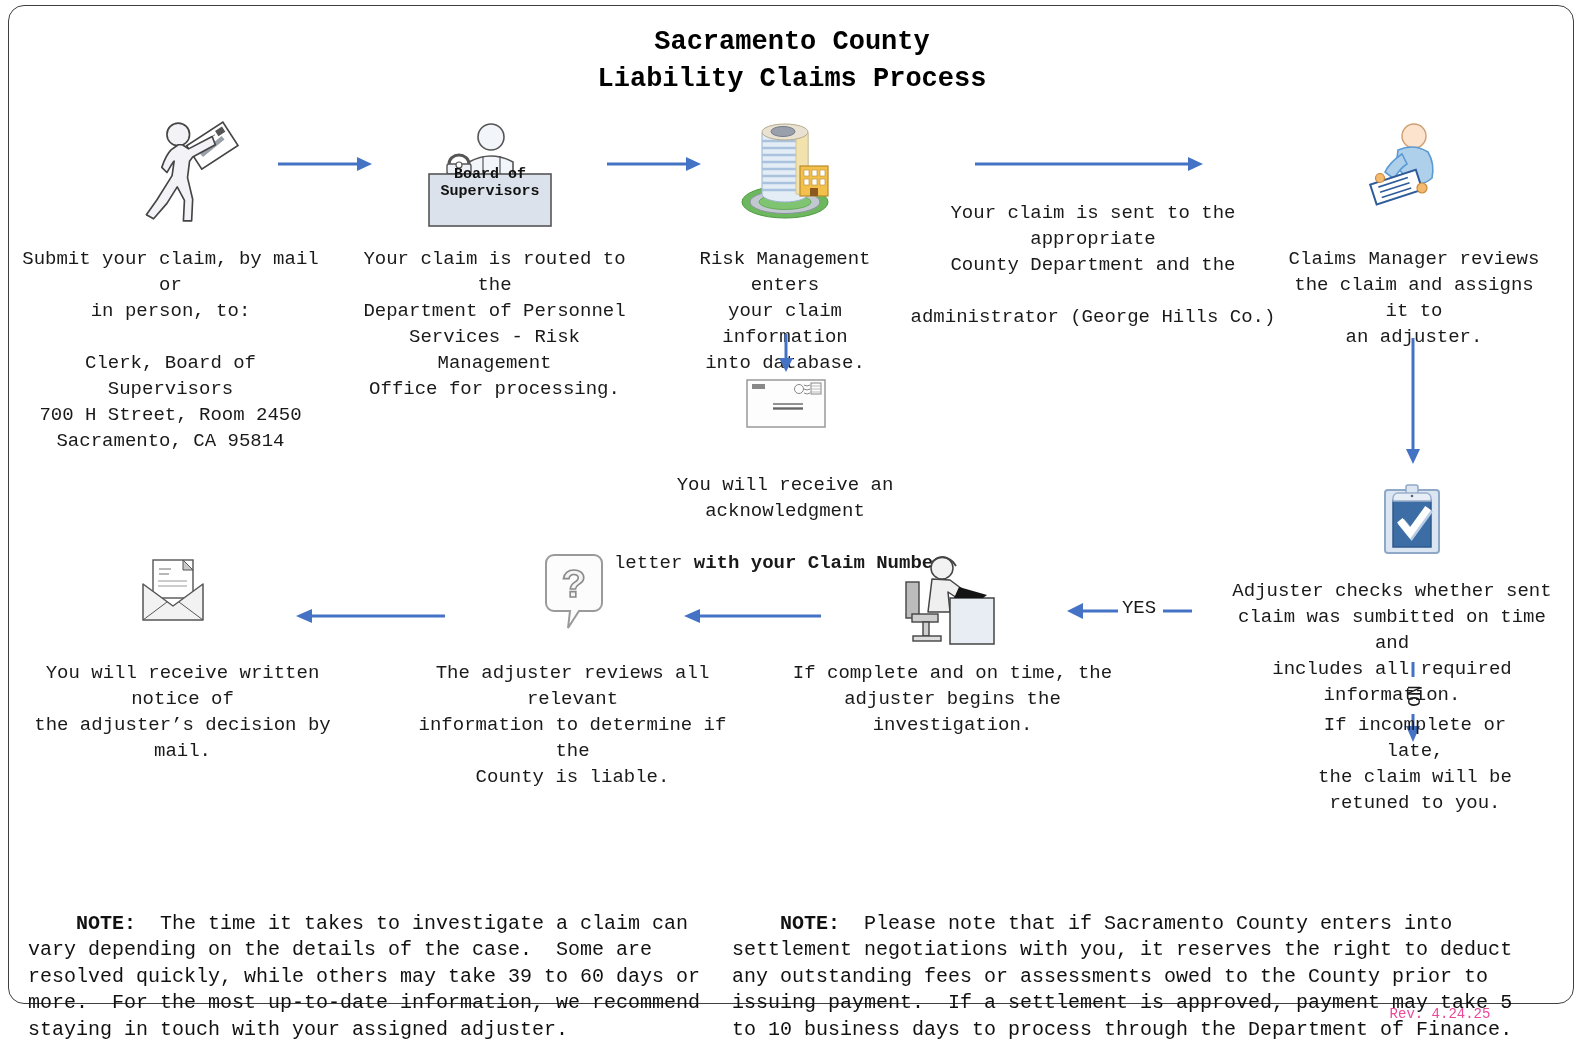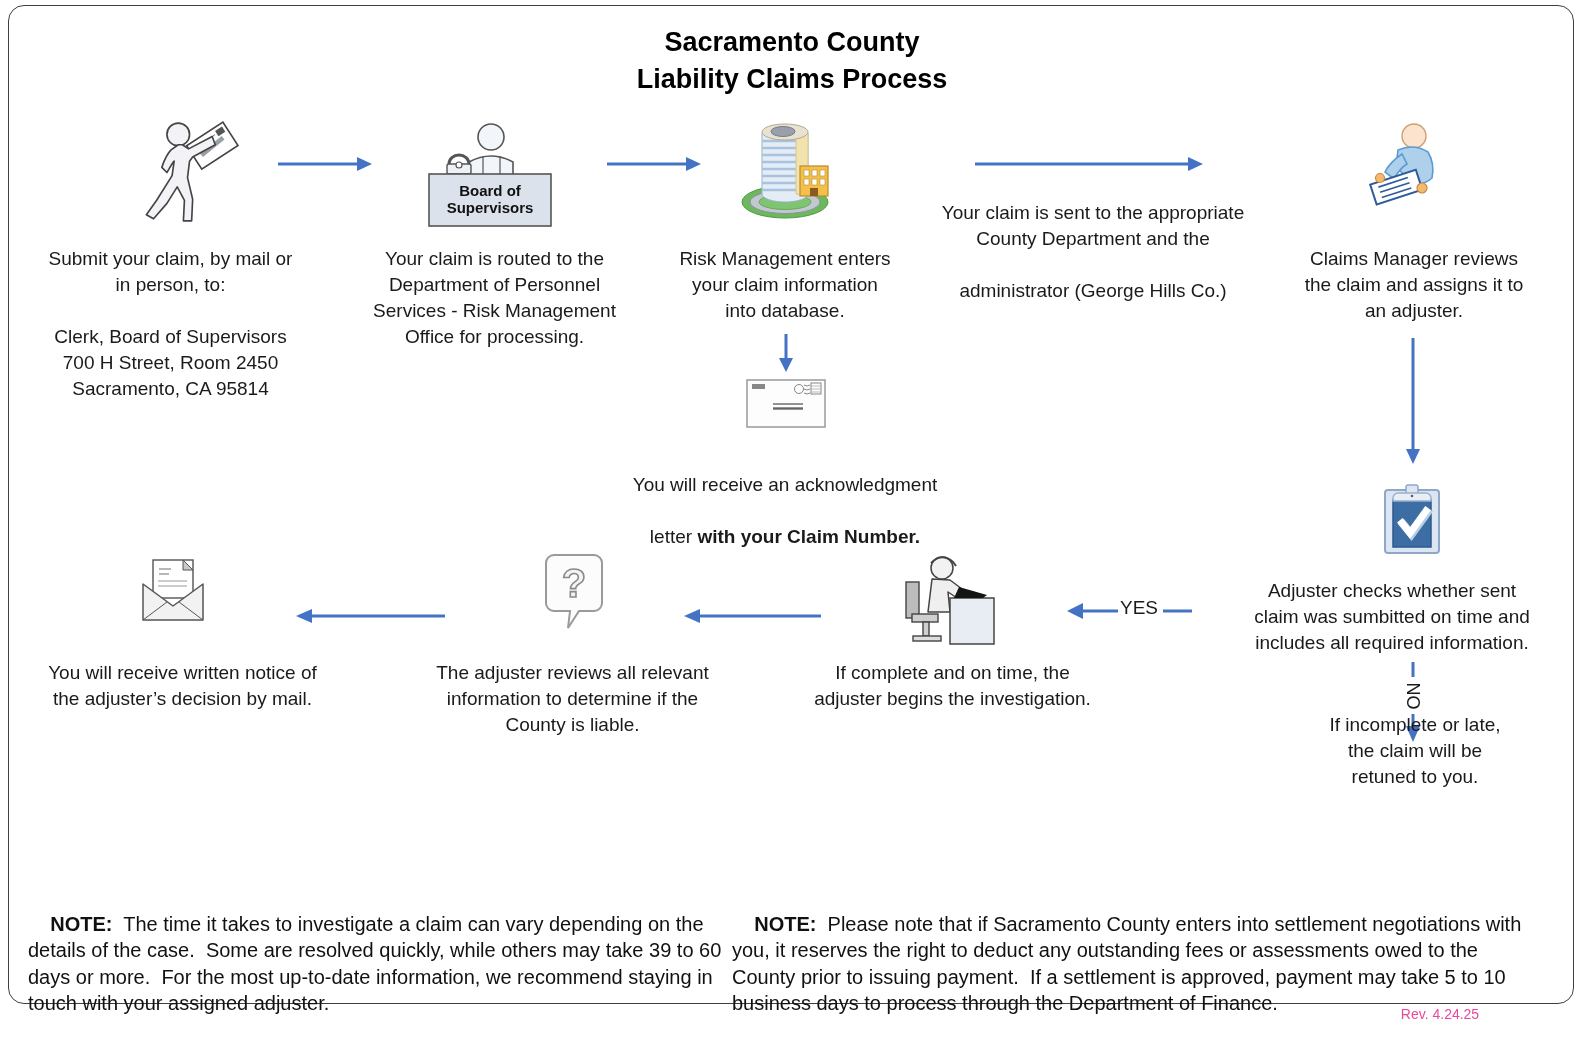--- a/index.html
+++ b/index.html
@@ -1,29 +1,29 @@
 <!DOCTYPE html>
 <html><head>
 <meta charset="utf-8">
 <style>
   html,body { margin:0; padding:0; background:#fff; }
   #stage {
     position:relative; width:1584px; height:1049px; background:#ffffff;
-    font-family:Liberation Sans, sans-serif; color:#1a1a1a;
+    font-family:Liberation Mono, monospace; color:#1a1a1a;
     overflow:hidden;
   }
   .abs { position:absolute; }
   .tb  { position:absolute; white-space:pre-line; text-align:center;
          font-size:19px; line-height:26px; color:#1a1a1a; }
   .title { position:absolute; white-space:pre-line; text-align:center;
            font-size:27px; font-weight:bold; line-height:37px; color:#000; }
   .b { font-weight:bold; }
   .note { position:absolute; font-size:20px; line-height:26.5px; color:#111;
           white-space:pre-wrap; text-align:left; }
-  .desk-label { position:absolute; left:10px; right:10px; top:60px;
+  .desk-label { position:absolute; left:10px; right:10px; top:44px;
                 text-align:center; font-weight:bold; font-size:15px;
                 line-height:17px; color:#111; }
   .rev { position:absolute; font-size:14px; color:#ec4899; text-align:center; }
   sup { font-size:12px; line-height:0; vertical-align:super; }
   .yes-label { position:absolute; left:50px; top:1px; width:46px; text-align:center;
                font-size:19px; color:#1a1a1a; }
   .no-label  { position:absolute; left:-5px; top:16px; width:38px; height:36px;
                display:flex; align-items:center; justify-content:center;
                transform:rotate(90deg); font-size:18px; color:#1a1a1a; }
   .border-frame { position:absolute; left:8px; top:5px; width:1564px; height:997px;

